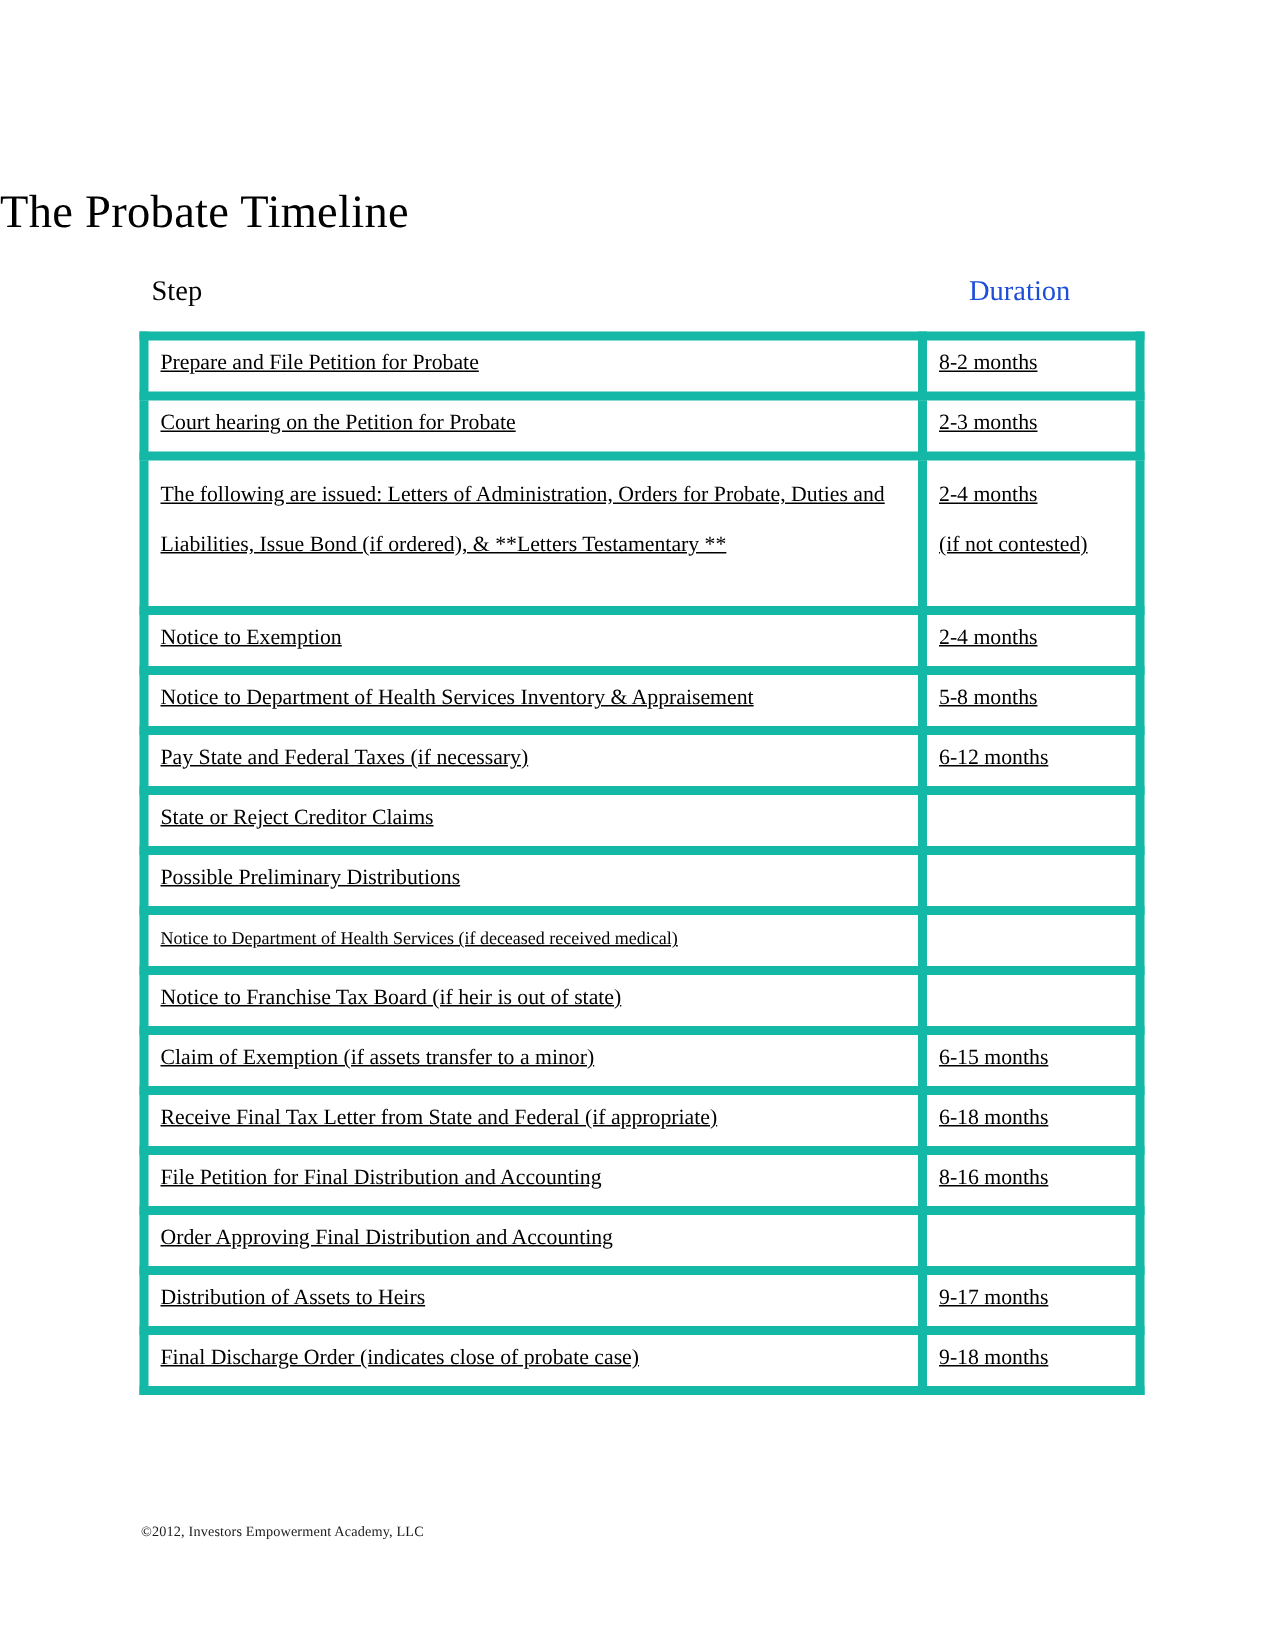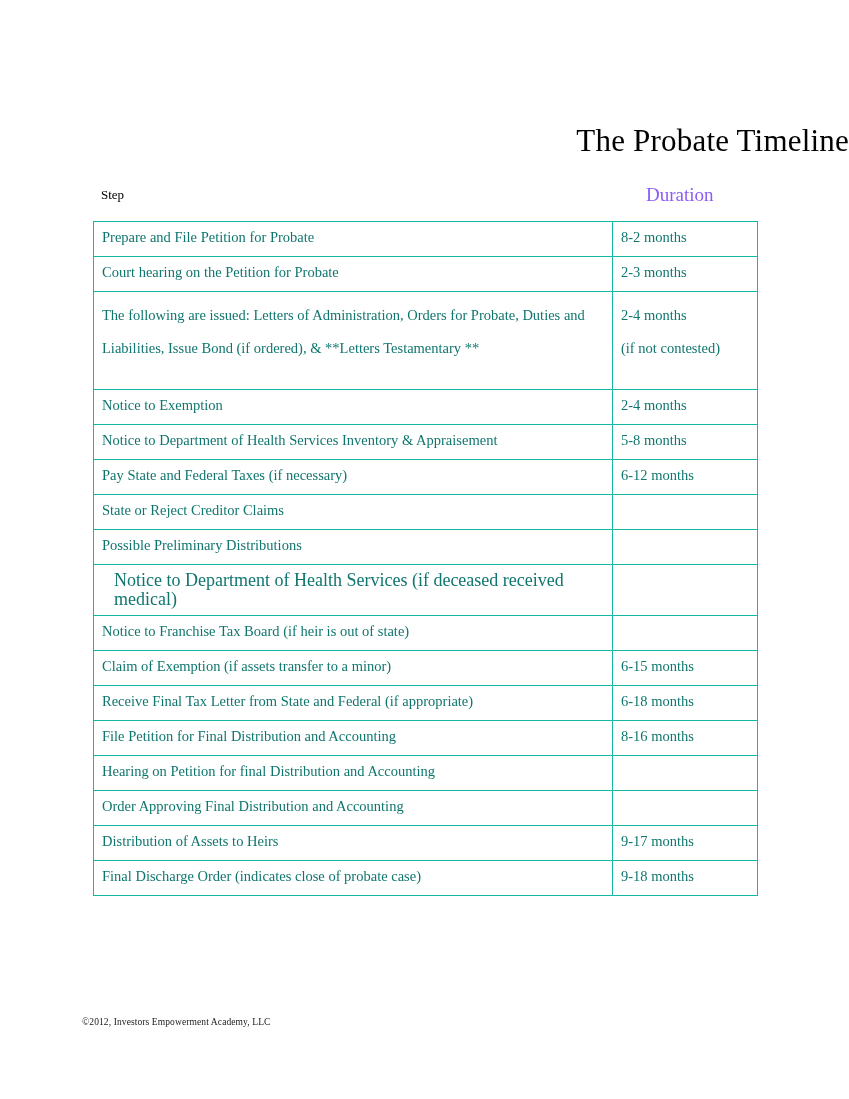--- a/index.html
+++ b/index.html
@@ -21,99 +21,99 @@
     inset: 0;
     background: #ffffff;
   }
 
   
   .doc-title {
     position: absolute;
     left: 0;
     top: 100px;
     width: 849px;
-    text-align: right;
+    text-align: left;
     font-size: 31px;
     line-height: 40px;
     font-weight: 400;
     color: #000000;
     letter-spacing: 0.2px;
   }
 
   
   .col-heads {
     position: absolute;
     left: 93px;
     top: 182px;
     width: 664px;
     height: 28px;
   }
   .col-heads .head-step {
     position: absolute;
     left: 8px;
     top: 0;
-    font-size: 13px;
+    font-size: 19px;
     line-height: 26px;
     color: #000000;
   }
   .col-heads .head-duration {
     position: absolute;
     left: 553px;
     top: 0;
     font-size: 19px;
     line-height: 26px;
-    color: #8b5cf6;
+    color: #1d4ed8;
   }
 
   
   .timeline-table {
     position: absolute;
     left: 93px;
     top: 221px;
     width: 664px;
     border-collapse: collapse;
     table-layout: fixed;
     background: #ffffff;
   }
   .timeline-table col.c-step   { width: 519px; }
   .timeline-table col.c-dur    { width: 145px; }
 
   .timeline-table td {
-    border: 1px solid #14b8a6;
+    border: 6px solid #14b8a6;
     vertical-align: top;
     padding: 6px 8px 6px 8px;
     font-size: 14.5px;
     line-height: 19px;
-    color: #0f766e;
+    color: #000000;
     height: 22px;
+    text-decoration: underline;
   }
   .timeline-table tr.tall td {
     height: 84px;
     line-height: 33px;
     padding-top: 7px;
   }
   .timeline-table tr.tall td.dur-cell {
     line-height: 33px;
   }
   .cell-text {
     display: block;
     white-space: pre-line;
   }
   .cell-small {
-    font-size: 18px;
-    margin-left: 12px;
+    font-size: 12px;
   }
   .dur-cell {
     white-space: pre-line;
   }
 
   
   .footer-note {
     position: absolute;
-    left: 82px;
+    left: 94px;
     top: 1016px;
     font-size: 9.5px;
     line-height: 13px;
     color: #1a1a1a;
     letter-spacing: 0.1px;
   }
 </style>
 </head>
 <body>
 
@@ -206,26 +206,20 @@
           <td class="dur-cell">6-18 months</td>
         </tr>
         <tr>
           <td>
             <span class="cell-text">File Petition for Final Distribution and Accounting</span>
           </td>
           <td class="dur-cell">8-16 months</td>
         </tr>
         <tr>
           <td>
-            <span class="cell-text">Hearing on Petition for final Distribution and Accounting</span>
-          </td>
-          <td class="dur-cell"></td>
-        </tr>
-        <tr>
-          <td>
             <span class="cell-text">Order Approving Final Distribution and Accounting</span>
           </td>
           <td class="dur-cell"></td>
         </tr>
         <tr>
           <td>
             <span class="cell-text">Distribution of Assets to Heirs</span>
           </td>
           <td class="dur-cell">9-17 months</td>
         </tr>

